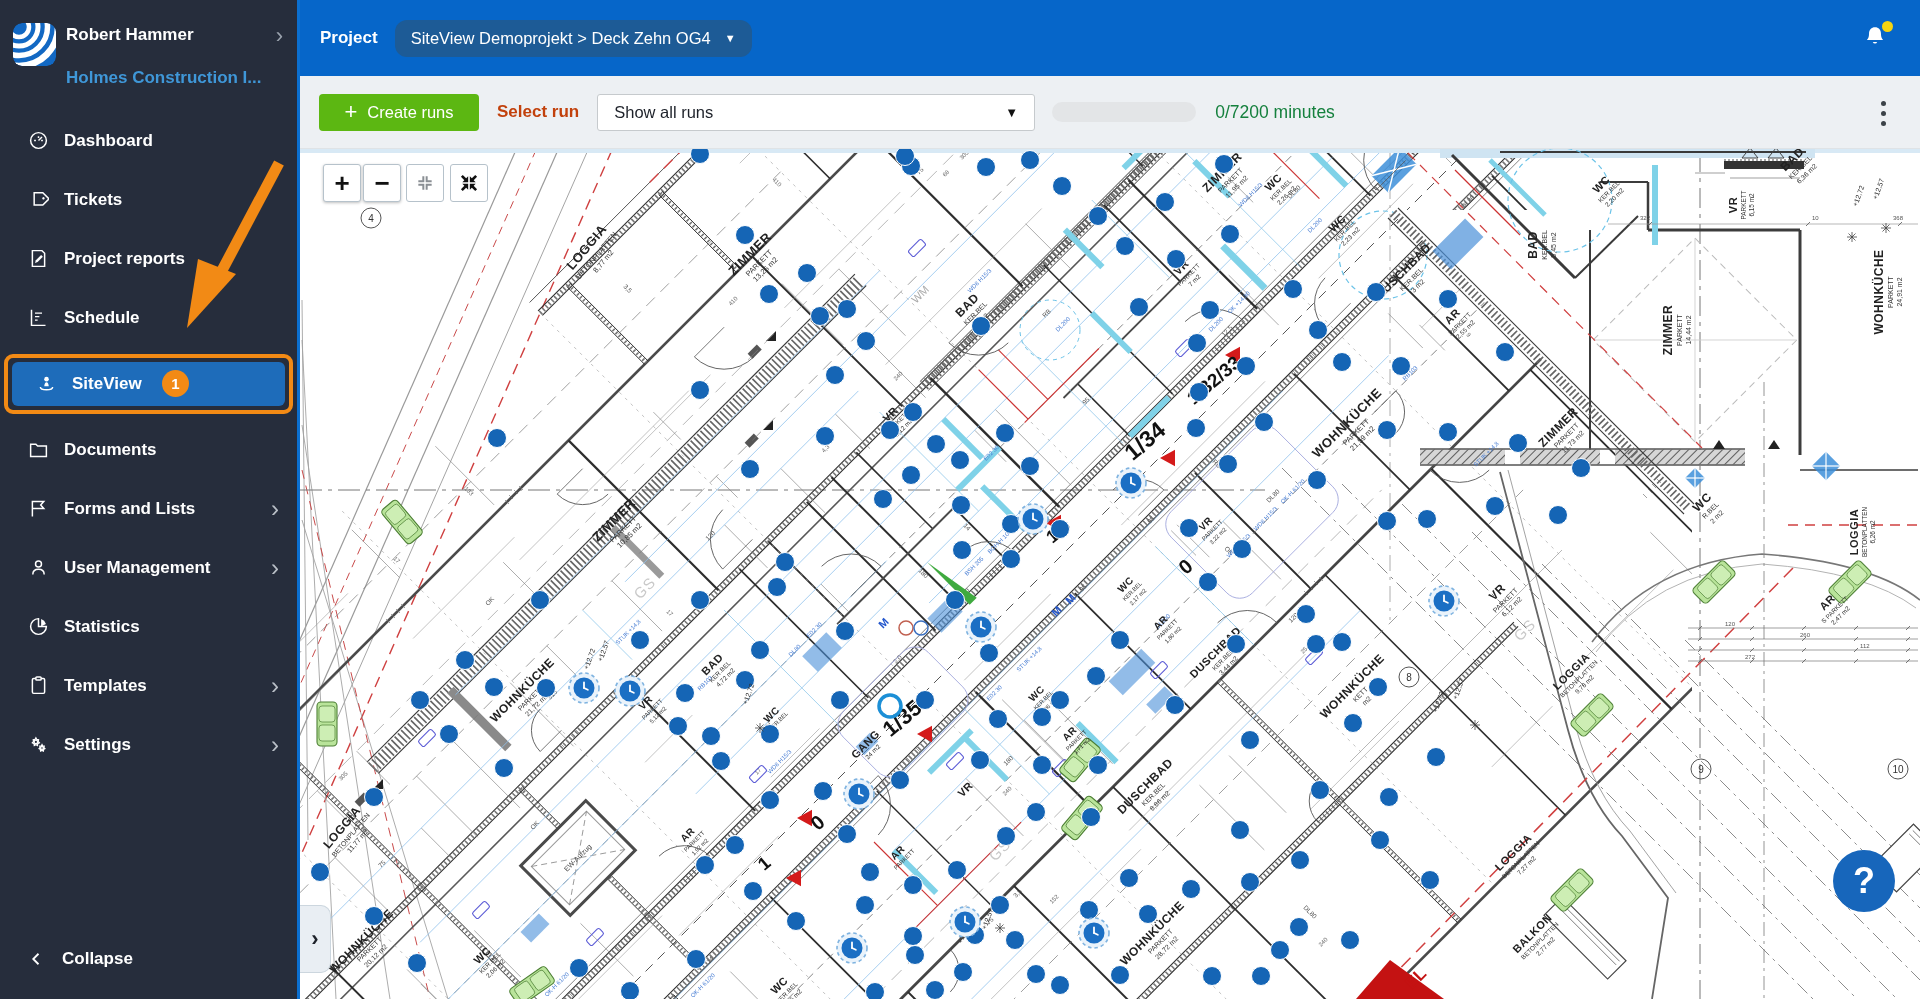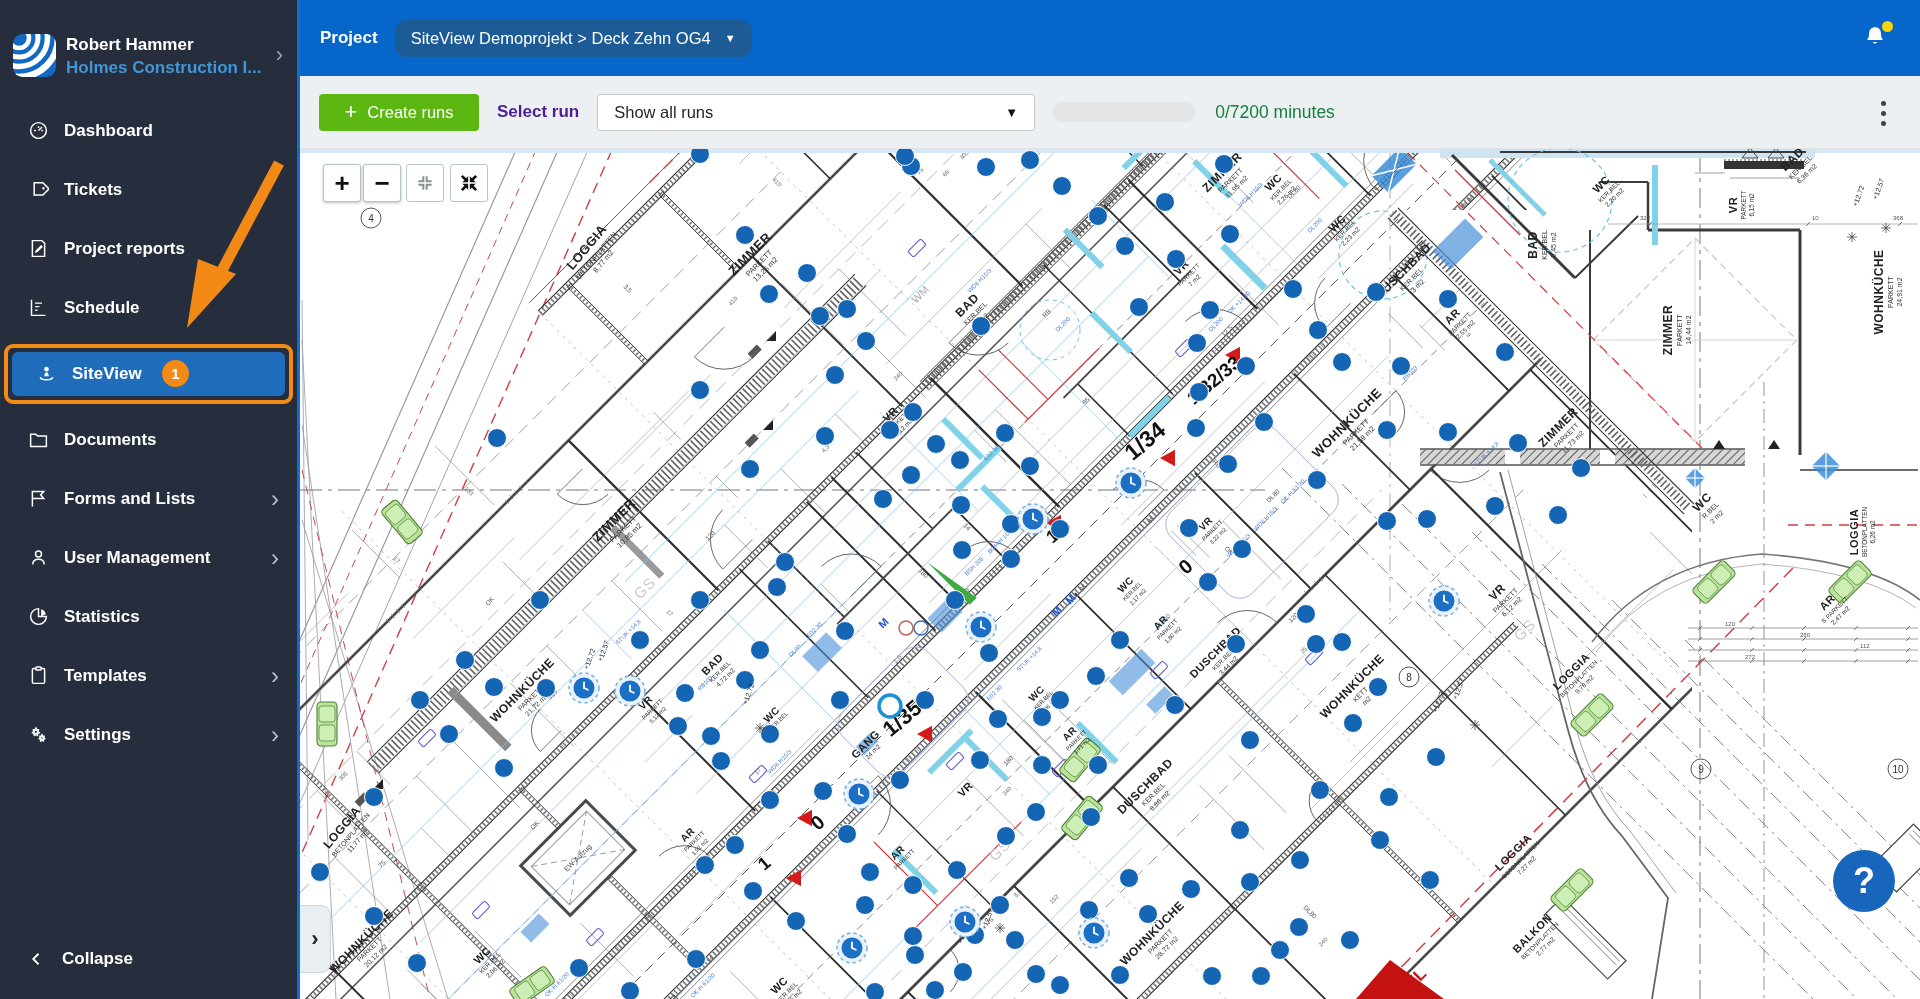--- a/index.html
+++ b/index.html
@@ -1,22 +1,22 @@
 <!DOCTYPE html>
 <html><head><meta charset="utf-8"><title>SiteView</title>
 <style>
 *{margin:0;padding:0;box-sizing:border-box;font-family:"Liberation Sans",sans-serif;}
 html,body{width:1920px;height:999px;overflow:hidden;background:#fff;}
 #app{position:relative;width:1920px;height:999px;display:flex;}
 aside{width:297px;height:999px;background:#262d3c;flex:none;position:relative;z-index:5;}
-.userbox{display:flex;align-items:center;padding:33px 14px 0 13px;}
+.userbox{display:flex;align-items:flex-start;padding:23px 14px 0 13px;}
 .logo{width:43px;height:43px;border-radius:9px;flex:none;overflow:hidden;}
 .uinfo{margin-left:10px;flex:1;min-width:0;}
 .uname{color:#fff;font-size:17px;font-weight:700;line-height:1.45;}
-.uorg{color:#3f97d8;font-size:17px;font-weight:700;white-space:nowrap;}
+.uorg{color:#3f97d8;font-size:17px;font-weight:700;white-space:nowrap;margin-top:20px;}
 .uchev{color:#9aa2ad;font-size:22px;margin-left:2px;font-weight:400;}
 nav{margin-top:30px;}
 .mi{display:flex;align-items:center;height:46px;padding:0 18px 0 28px;color:#fff;position:relative;margin:13px 0;}
 .ic{width:21px;height:21px;display:inline-flex;}
 .mt{font-size:17px;font-weight:700;margin-left:15px;flex:1;}
 .chev{color:#b9bfc7;font-size:24px;line-height:0;}
 .activebox{border:4px solid #f28a15;border-radius:9px;margin:13px 4px;padding:4px;}
 .activebox .mi{background:#1e6cba;border-radius:6px;margin:0;height:44px;padding-left:24px;}
 .badge{background:#f28a15;color:#fff;width:27px;height:27px;border-radius:50%;font-size:15px;font-weight:700;display:flex;align-items:center;justify-content:center;margin-right:78px;}
 .collapse{position:absolute;bottom:20px;left:0;width:100%;display:flex;align-items:center;padding:0 28px;height:40px;color:#fff;}
@@ -25,21 +25,21 @@
 .main{flex:1;position:relative;border-left:3px solid #0b6fd0;width:1623px;}
 .topbar{height:76px;background:#0666c9;display:flex;align-items:center;padding-left:20px;text-align:right;}
 .topbar .pl{color:#fff;font-size:17px;font-weight:700;margin-right:17px;}
 .projbtn{background:#1d5b96;color:#fff;font-size:16.5px;height:37px;display:flex;align-items:center;padding:0 16px;border-radius:12px;}
 .projbtn .car{margin-left:14px;font-size:11px;}
 .bell{position:absolute;right:32px;top:24px;width:26px;height:26px;}
 .belldot{position:absolute;right:27px;top:21px;width:11px;height:11px;border-radius:50%;background:#f5d511;}
 .toolbar{height:73px;background:#edf0f3;display:flex;align-items:center;border-bottom:1px solid #dfe3e6;position:relative;}
 .createbtn{margin-left:19px;width:160px;height:37px;background:#5cb712;color:#fff;border-radius:4px;font-size:16.5px;display:flex;align-items:center;justify-content:center;}
 .createbtn .pls{font-size:22px;margin-right:10px;font-weight:400;line-height:0;}
-.selrun{color:#4c1d95;font-weight:700;font-size:17px;margin-left:18px;}
+.selrun{color:#c2410c;font-weight:700;font-size:17px;margin-left:18px;}
 .dropdown{margin-left:18px;width:438px;height:37px;background:#fff;border:1px solid #c6cacd;border-radius:3px;display:flex;align-items:center;padding:8px 16px;font-size:16.5px;color:#1d2129;}
 .dropdown .car{margin-left:auto;font-size:13px;color:#111;}
 .progress{margin-left:17px;width:144px;height:20px;border-radius:10px;background:#e3e5e7;}
 .minutes{margin-left:19px;font-size:17.5px;color:#15803d;}
 .kebab{position:absolute;right:34px;top:25px;display:flex;flex-direction:column;gap:5px;}
 .kebab i{width:5px;height:5px;border-radius:50%;background:#3c4248;}
 .map{position:relative;width:1620px;height:850px;background:#fff;overflow:hidden;}
 .zctl{position:absolute;z-index:10;width:38px;height:38px;background:#fff;border:1px solid #b6c2cb;border-radius:3px;display:flex;align-items:center;justify-content:center;font-size:26px;font-weight:700;color:#111;top:15px;}
 .zctl.grp{box-shadow:0 1px 3px rgba(0,0,0,.25);}
 .helpbtn{position:absolute;z-index:10;left:1533px;top:701px;width:62px;height:62px;border-radius:50%;background:#1766bb;color:#fff;font-size:36px;font-weight:700;display:flex;align-items:center;justify-content:center;}

